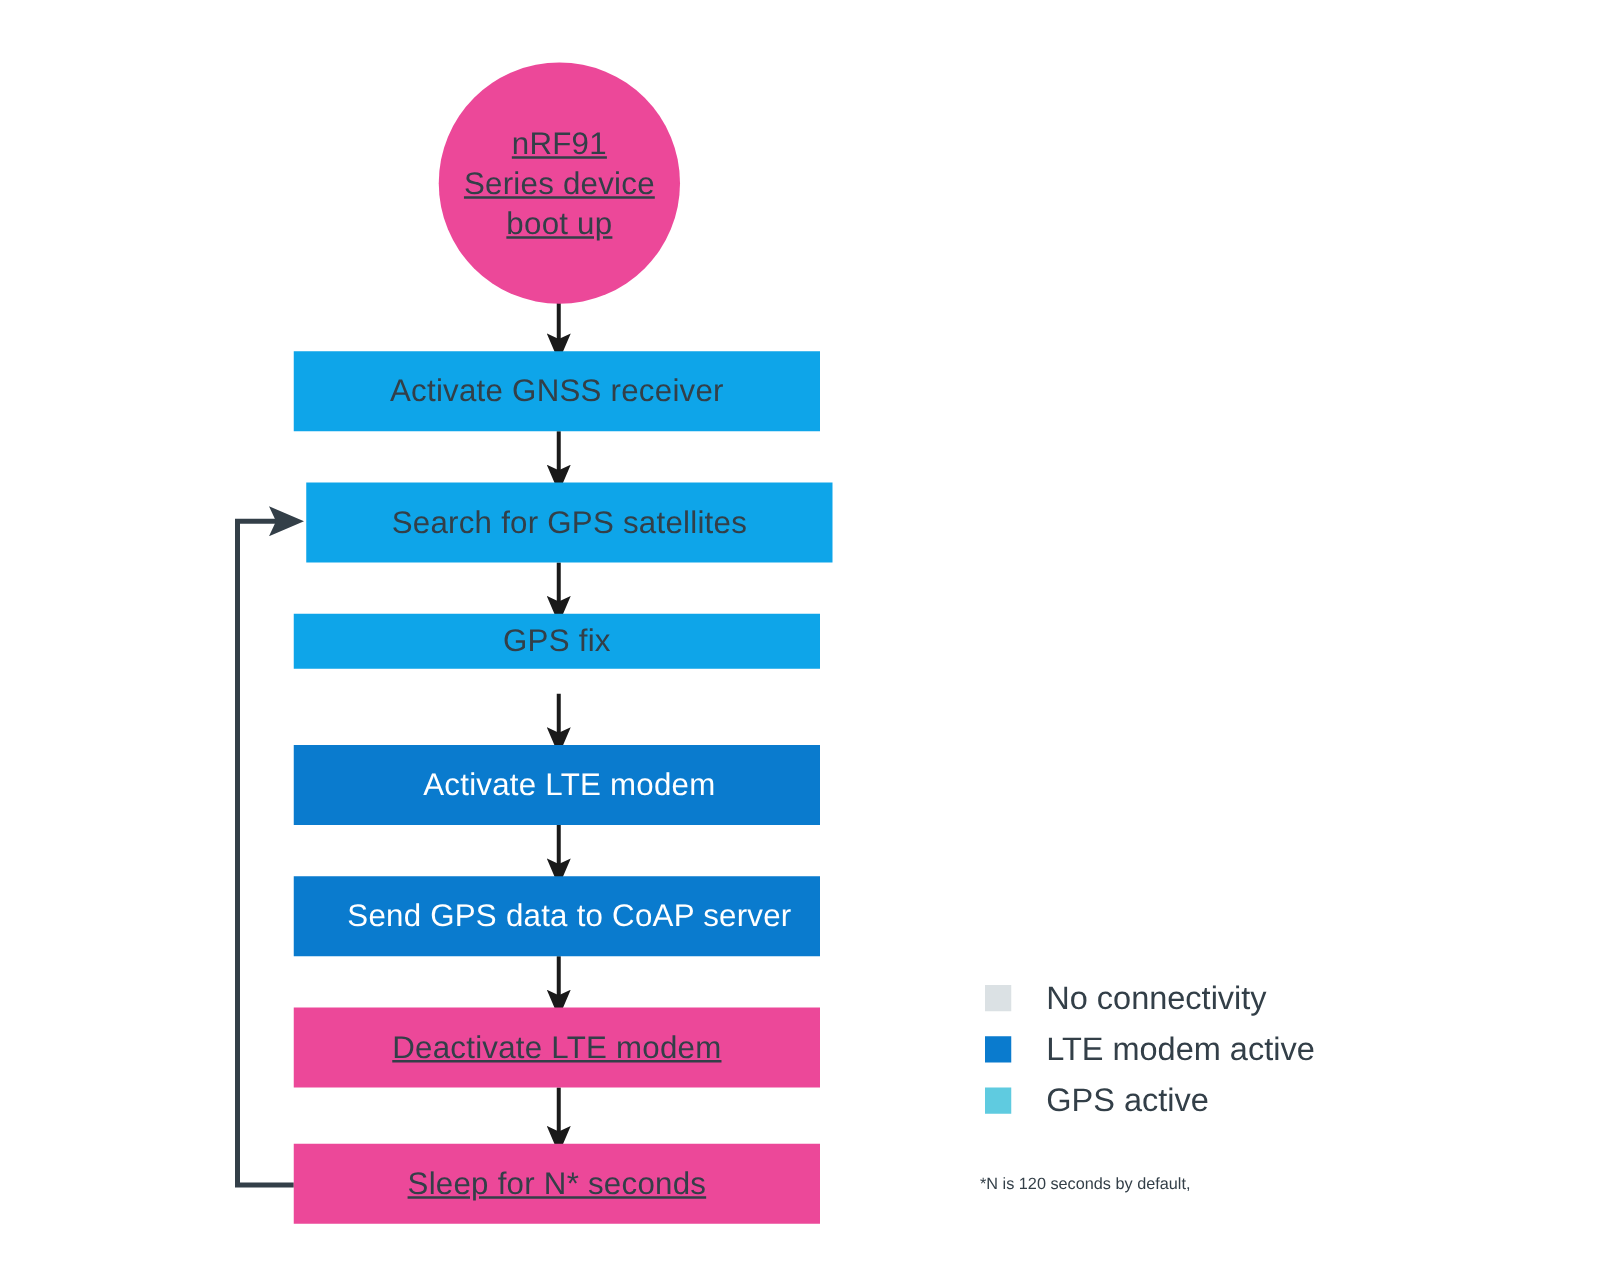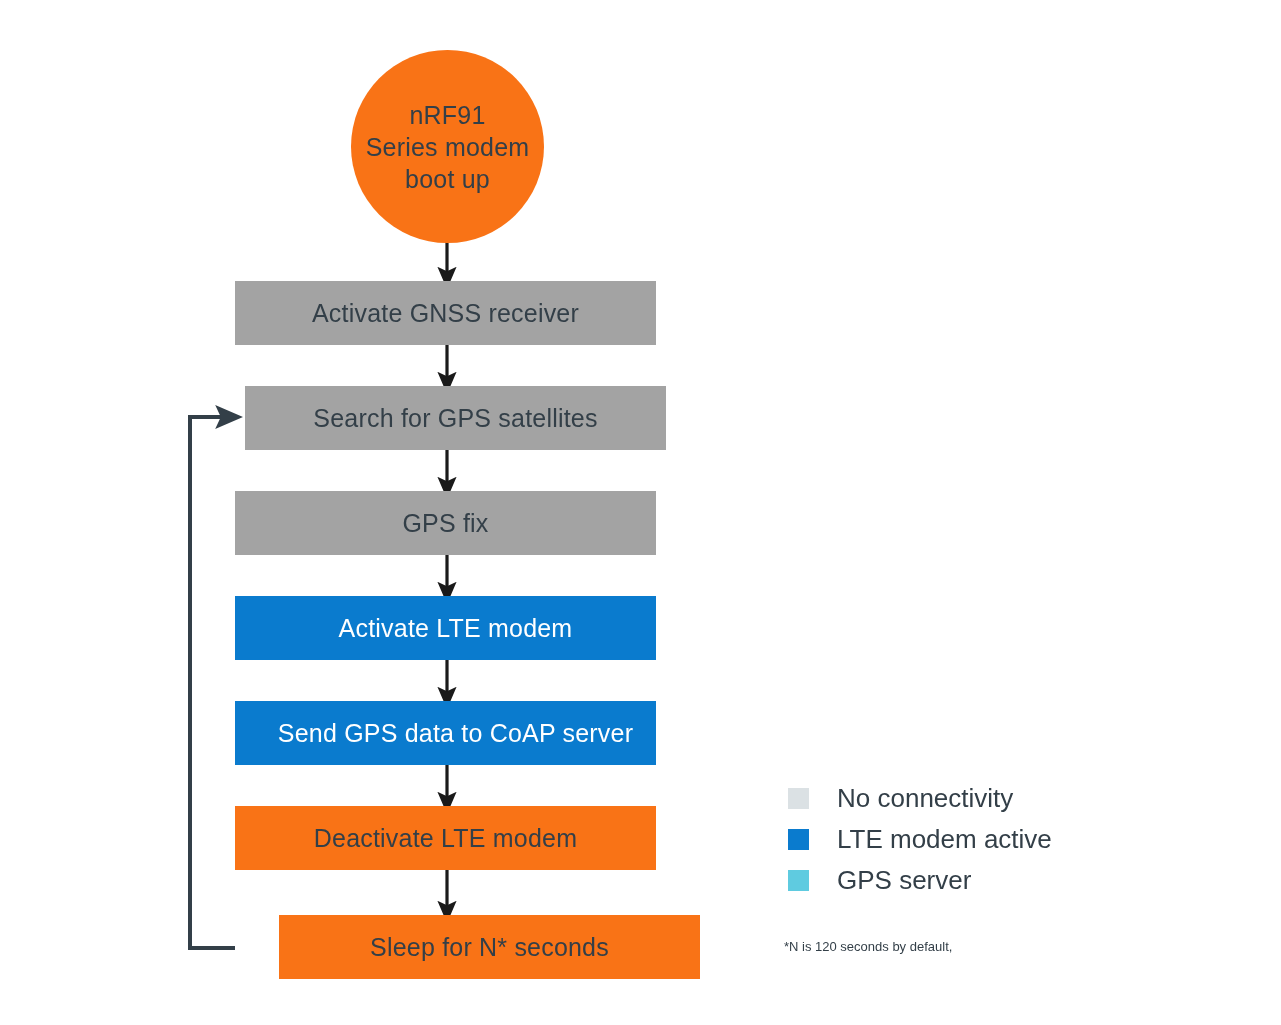--- a/index.html
+++ b/index.html
@@ -36,22 +36,22 @@
     line-height: 1.2;
     box-sizing: border-box;
     white-space: nowrap;
   }
   .node.start {
     border-radius: 50%;
     flex-direction: column;
     font-size: 25px;
     line-height: 1.28;
   }
-  .node.gray   { background: #f97316; color: #333f48; }
-  .node.cyan   { background: #a3a3a3; color: #333f48; }
+  .node.gray   { background: #ec4899; color: #333f48; text-decoration: underline; }
+  .node.cyan   { background: #0ea5e9; color: #333f48; }
   .node.blue   { background: #0a7bce; color: #ffffff; padding-left: 20px; }
 
   .start-line {
     display: block;
   }
 
   
   #connectors {
     position: absolute;
     left: 0;
@@ -123,64 +123,64 @@
       <line x1="447" y1="660" x2="447" y2="697" marker-end="url(#arrowhead)"></line>
       <line x1="447" y1="765" x2="447" y2="802" marker-end="url(#arrowhead)"></line>
       <line x1="447" y1="870" x2="447" y2="911" marker-end="url(#arrowhead)"></line>
     </g>
 
     <path d="M 235,948 L 190,948 L 190,417 L 228,417" stroke="#333f48" stroke-width="4" fill="none" marker-end="url(#arrowhead-loop)"></path>
   </svg>
 
   <div class="node start gray" style="left:351px; top:50px; width:193px; height:193px;">
     <span class="start-line">nRF91</span>
-    <span class="start-line">Series modem</span>
+    <span class="start-line">Series device</span>
     <span class="start-line">boot up</span>
   </div>
 
   <div class="node cyan" style="left:235px; top:281px; width:421px; height:64px;">
     <span>Activate GNSS receiver</span>
   </div>
 
   <div class="node cyan" style="left:235px; top:386px; width:421px; height:64px;margin-left:10px;">
     <span>Search for GPS satellites</span>
   </div>
 
-  <div class="node cyan" style="left:235px; top:491px; width:421px; height:64px;">
+  <div class="node cyan" style="left:235px; top:491px; width:421px; height:44px;">
     <span>GPS fix</span>
   </div>
 
   <div class="node blue" style="left:235px; top:596px; width:421px; height:64px;">
     <span>Activate LTE modem</span>
   </div>
 
   <div class="node gray" style="left:235px; top:806px; width:421px; height:64px;">
     <span>Deactivate LTE modem</span>
   </div>
 
   <div class="node blue" style="left:235px; top:701px; width:421px; height:64px;">
     <span>Send GPS data to CoAP server</span>
   </div>
 
-  <div class="node gray" style="left:235px; top:915px; width:421px; height:64px;margin-left:44px;">
+  <div class="node gray" style="left:235px; top:915px; width:421px; height:64px;">
     <span>Sleep for N* seconds</span>
   </div>
 
   <div id="legend">
     <div class="legend-row">
       <span class="legend-swatch gray"></span>
       <span class="legend-label">No connectivity</span>
     </div>
     <div class="legend-row">
       <span class="legend-swatch blue"></span>
       <span class="legend-label">LTE modem active</span>
     </div>
     <div class="legend-row">
       <span class="legend-swatch cyan"></span>
-      <span class="legend-label">GPS server</span>
+      <span class="legend-label">GPS active</span>
     </div>
   </div>
 
   <div id="footnote">
     <span class="fn-line">*N is 120 seconds by default,</span>
   </div>
 
 </div>
 
 </body></html>

